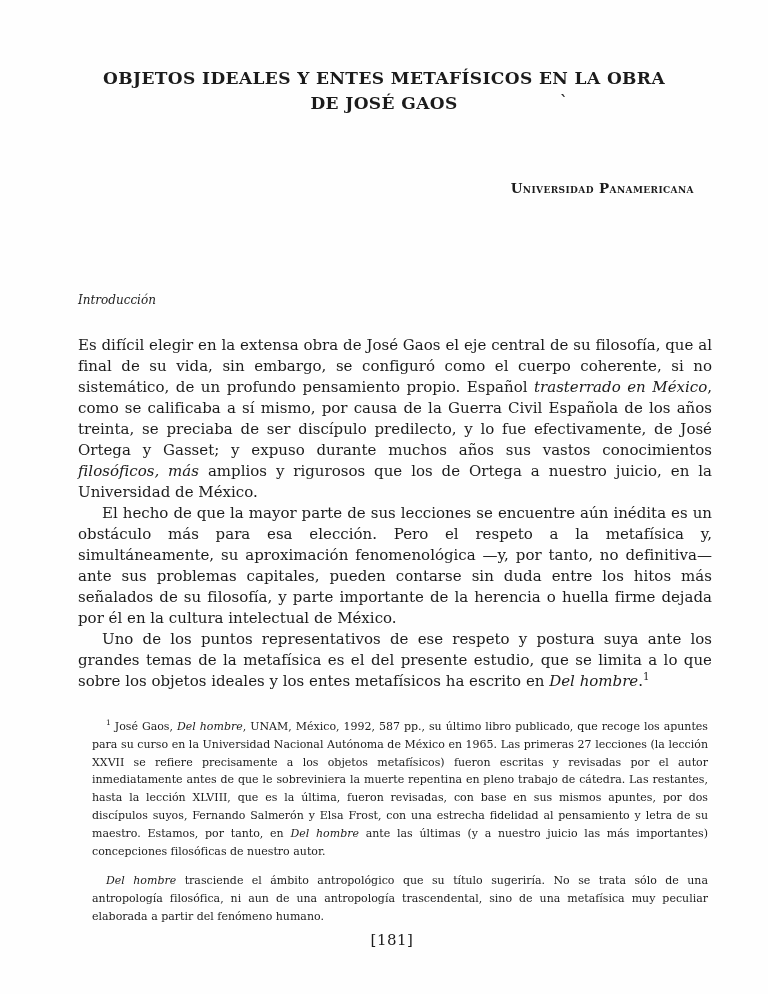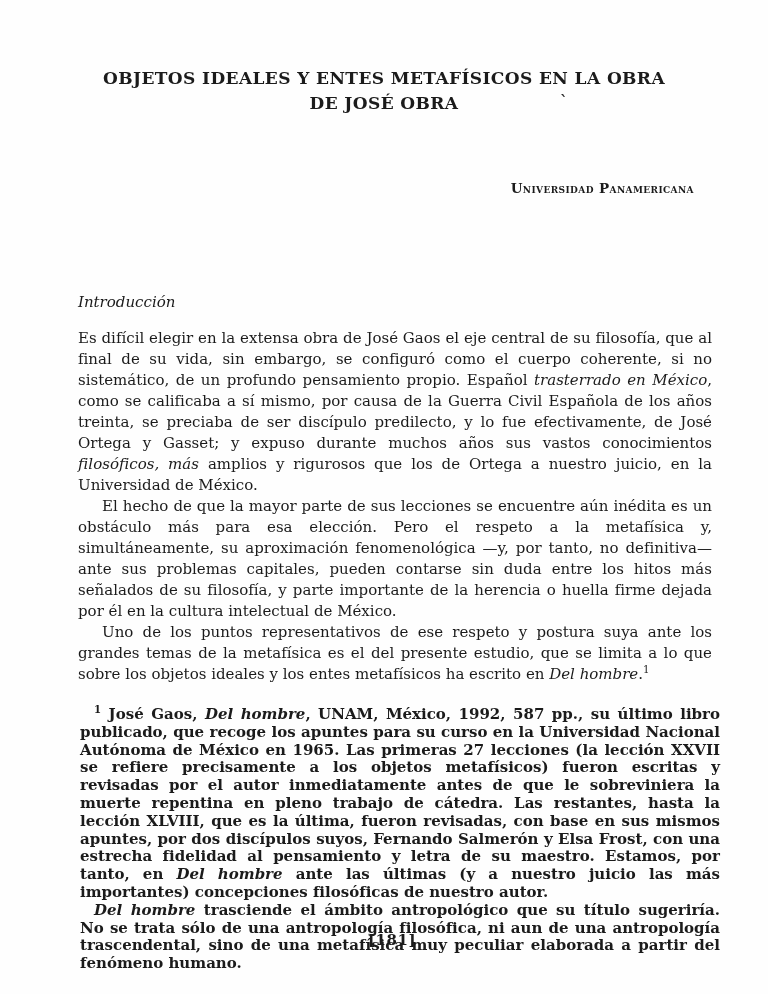--- a/index.html
+++ b/index.html
@@ -57,79 +57,78 @@
     letter-spacing: 0.4px;
     font-weight: 600;
   }
   .body-text {
     position: absolute;
     top: 293px;
     left: 78px;
     right: 56px;
   }
   .section-heading {
-    margin: 0 0 17px 0;
+    margin: 0 0 28px 0;
     font-style: italic;
     font-weight: normal;
-    font-size: 15px;
+    font-size: 12px;
   }
   .body-text p {
     margin: 0;
     font-size: 15px;
     line-height: 21px;
     text-align: justify;
     hyphens: auto;
     -webkit-hyphens: auto;
   }
   .body-text p.indent {
     text-indent: 24px;
   }
   .footnote {
     position: absolute;
     top: 706px;
     left: 80px;
     right: 48px;
   }
   .footnote p {
-    margin: 0;
-    font-size: 15px;
+    margin: 12px;
+    font-size: 11px;
     line-height: 17.8px;
     text-align: justify;
     hyphens: auto;
-    font-weight: bold;
     -webkit-hyphens: auto;
   }
   .footnote p.indent {
     text-indent: 14px;
   }
   .page-number {
     position: absolute;
     top: 931px;
     left: 16px;
     right: 0;
     text-align: center;
     font-size: 15px;
-    font-weight: bold;
+    font-weight: normal;
     letter-spacing: 0.5px;
   }
   .it { font-style: italic; }
   sup {
     font-size: 68%;
     vertical-align: super;
     line-height: 0;
   }
 </style>
 </head>
 <body>
 
 <div class="page">
 
   <h1 class="title">
     <span>OBJETOS IDEALES Y ENTES METAFÍSICOS EN LA OBRA</span><br>
-    <span>DE JOSÉ OBRA</span>
+    <span>DE JOSÉ GAOS</span>
   </h1>
 
   <span class="scan-tick">ˋ</span>
 
   <div class="byline">
     <div class="affiliation">Universidad Panamericana</div>
   </div>
 
   <div class="body-text">
     <h2 class="section-heading">Introducción</h2>

